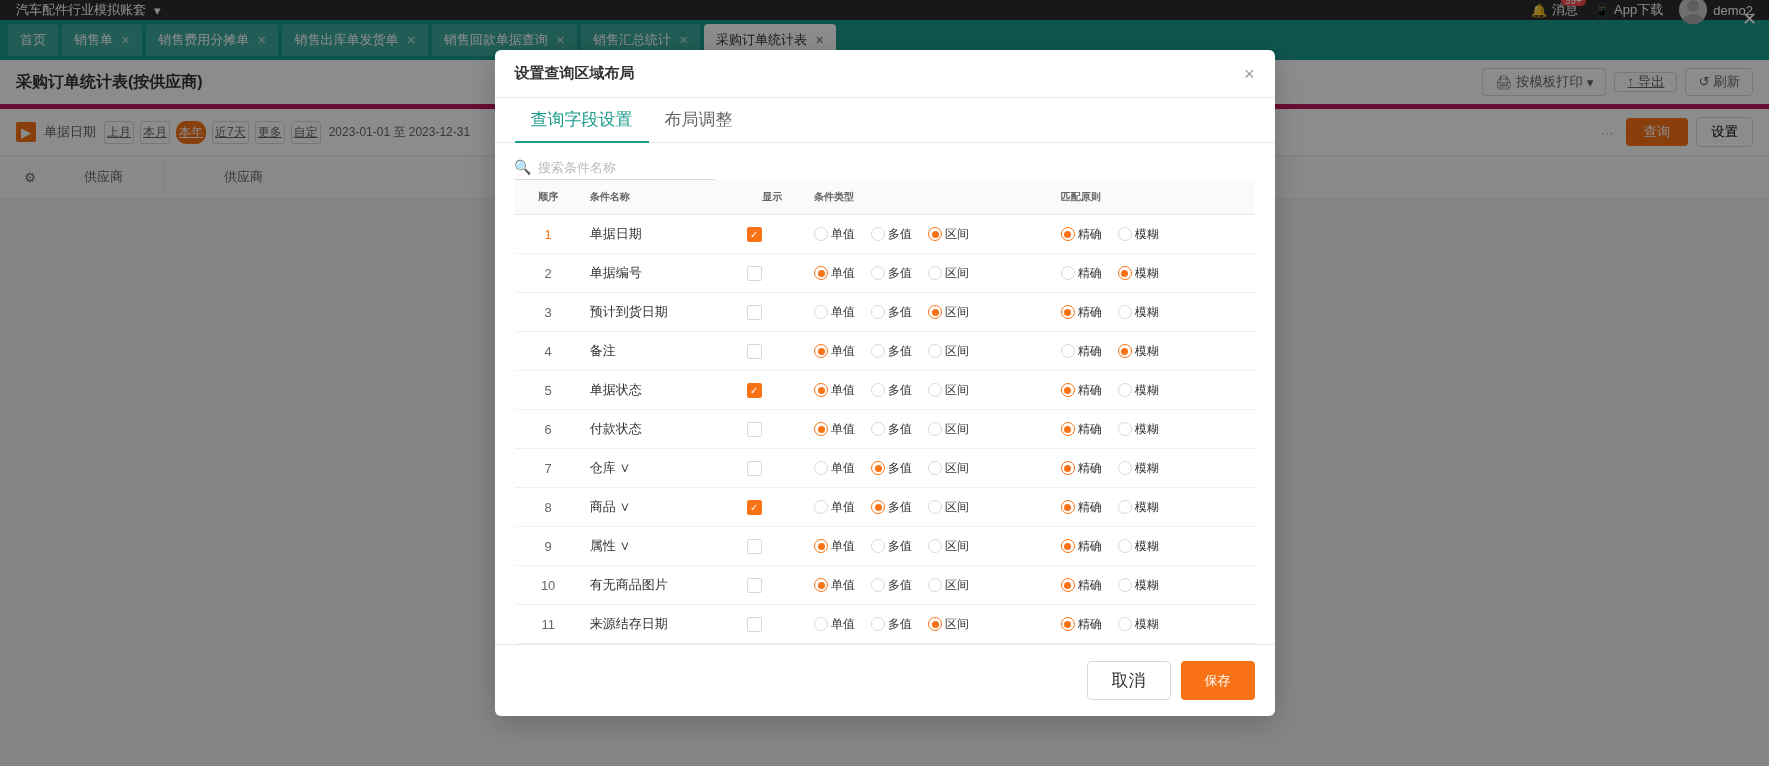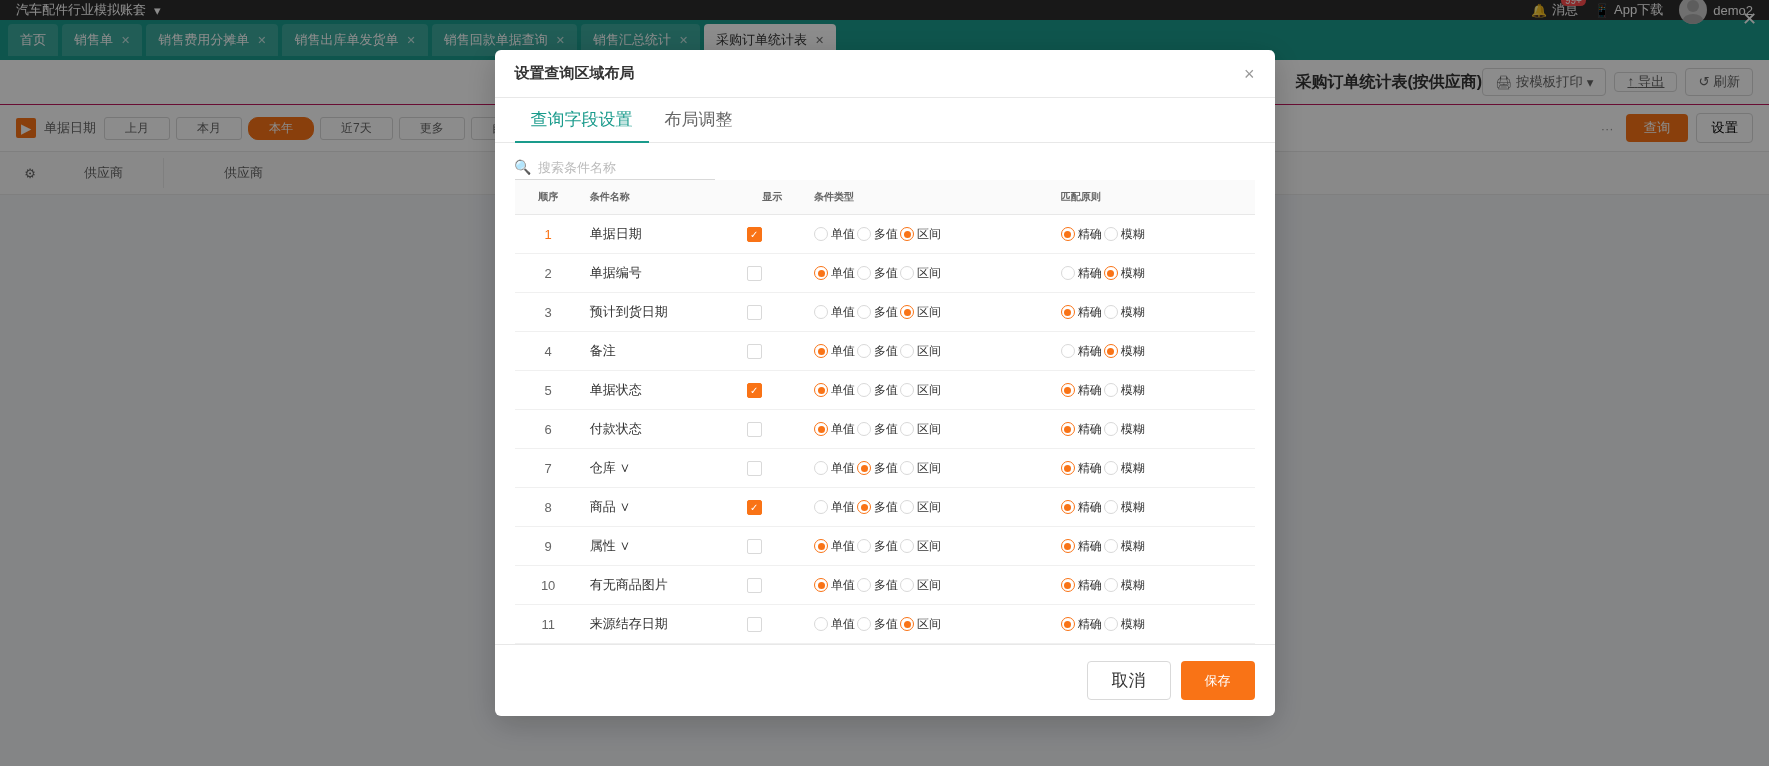--- a/index.html
+++ b/index.html
@@ -46,42 +46,42 @@
     }
     .tab-item.active { background: #fff; color: #333; }
     .tab-close { font-size: 11px; opacity: 0.7; margin-left: 4px; }
 
     
     .page-header {
       background: #fff;
       padding: 8px 16px;
       display: flex;
       align-items: center;
-      justify-content: flex-end;
-      border-bottom: 1px solid #be185d;
+      justify-content: space-between;
+      border-bottom: 5px solid #be185d;
     }
     .page-title { font-size: 16px; font-weight: bold; color: #333; }
     .page-actions { display: flex; align-items: center; gap: 8px; }
     .btn-print { background: #fff; border: 1px solid #d9d9d9; padding: 4px 12px; border-radius: 4px; cursor: pointer; display: flex; align-items: center; gap: 4px; color: #666; }
     .btn-export { background: #fff; border: 1px solid #d9d9d9; padding: 0 12px; border-radius: 4px; cursor: pointer; color: #666; text-decoration: underline; }
     .btn-refresh { background: #fff; border: 1px solid #d9d9d9; padding: 4px 12px; border-radius: 4px; cursor: pointer; color: #666; }
 
     
     .filter-bar {
       background: #fff;
       padding: 8px 16px;
       display: flex;
       align-items: center;
       gap: 8px;
       border-bottom: 1px solid #e8e8e8;
     }
     .collapse-btn { background: #f97316; color: #fff; border: none; width: 20px; height: 20px; border-radius: 2px; cursor: pointer; display: flex; align-items: center; justify-content: center; }
     .date-filter { display: flex; align-items: center; gap: 6px; }
     .date-label { color: #666; }
-    .date-btn { padding: 2px 20px; border: 1px solid #d9d9d9; border-radius: 3px; cursor: pointer; background: #fff; color: #666; font-size: 12px; }
+    .date-btn { padding: 2px 2px; border: 1px solid #d9d9d9; border-radius: 3px; cursor: pointer; background: #fff; color: #666; font-size: 12px; text-decoration: underline; }
     .date-btn.active { background: #f97316; color: #fff; border-color: #f97316; border-radius: 10px; }
     .date-range { color: #666; font-size: 12px; }
 
     
     .table-area {
       background: #fff;
       margin: 0;
     }
     .settings-icon { width: 28px; height: 28px; display: flex; align-items: center; justify-content: center; cursor: pointer; color: #666; }
 
@@ -186,21 +186,21 @@
     }
     .modal-table td {
       padding: 10px 8px;
       border-bottom: 1px solid #f0f0f0;
       color: #333;
       font-size: 13px;
       vertical-align: middle;
     }
 
     
-    .radio-group { display: flex; align-items: center; gap: 2px; }
+    .radio-group { display: flex; align-items: center; gap: 16px; }
     .radio-item { display: flex; align-items: center; gap: 3px; cursor: pointer; white-space: nowrap; }
     .radio-circle {
       width: 14px; height: 14px;
       border-radius: 50%;
       border: 1.5px solid #d9d9d9;
       display: flex; align-items: center; justify-content: center;
       background: #fff;
     }
     .radio-circle.checked {
       border-color: #f97316;

